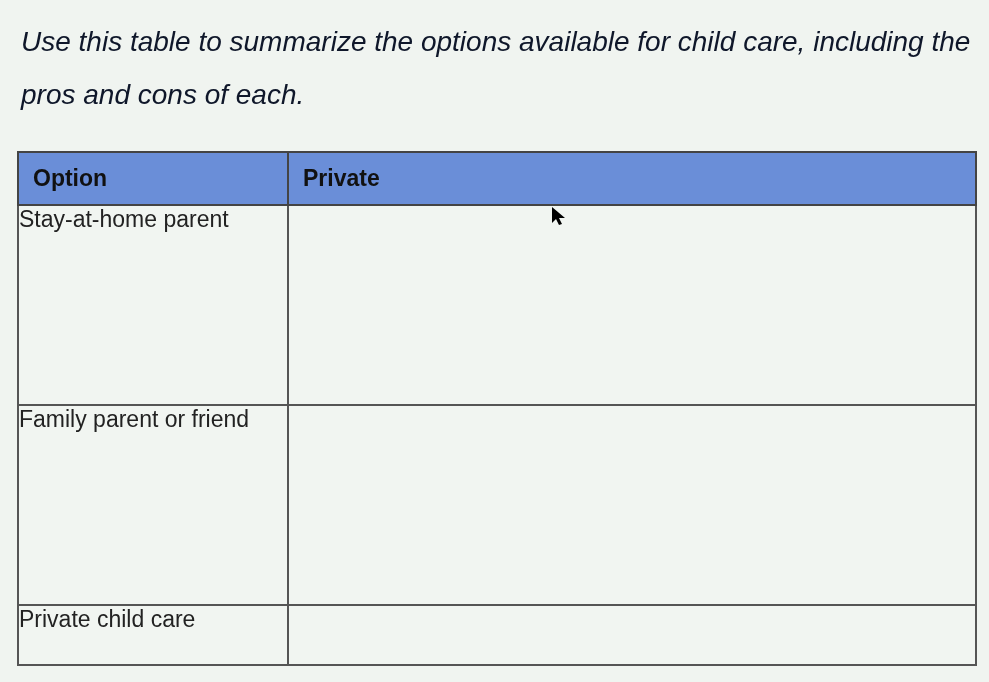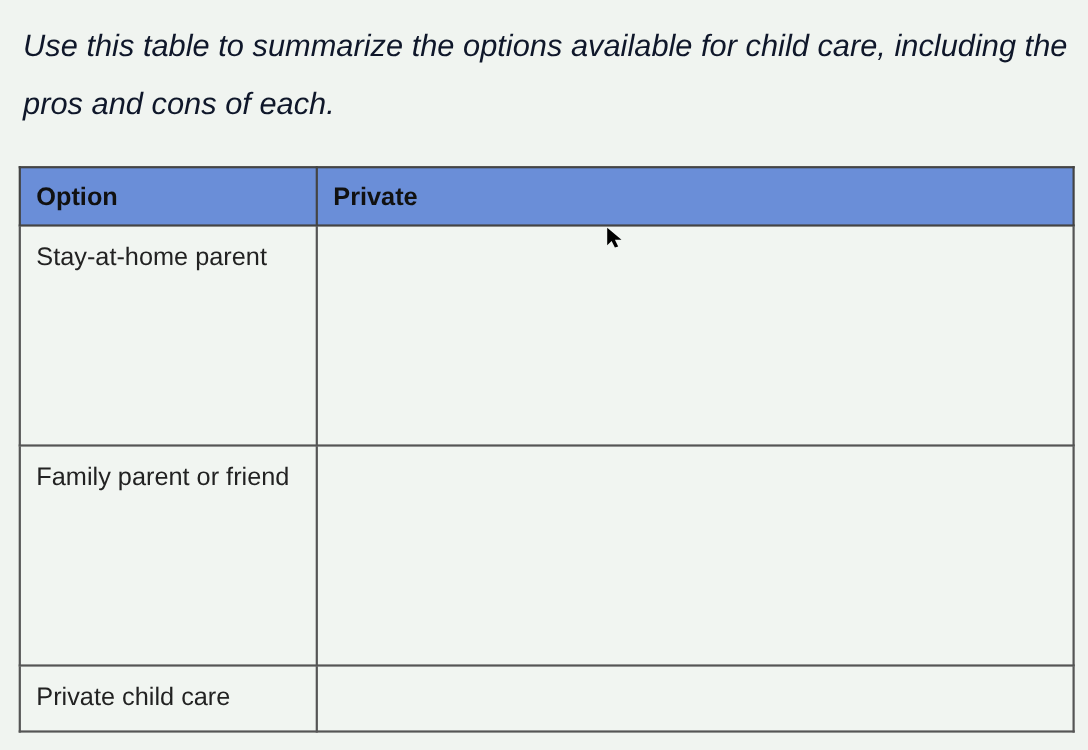--- a/index.html
+++ b/index.html
@@ -35,21 +35,20 @@
       font-size: 23px;
       text-align: left;
       padding: 12px 14px;
       border: 2px solid #444;
     }
     th.col-option {
       width: 270px;
     }
     td {
       border: 2px solid #555;
-      padding: 14px;
       font-size: 23px;
       color: #222;
       vertical-align: top;
       background: rgba(255,255,255,0.1);
     }
     td.option-cell {
       width: 270px;
     }
     tr.row-tall td {
       height: 200px;

